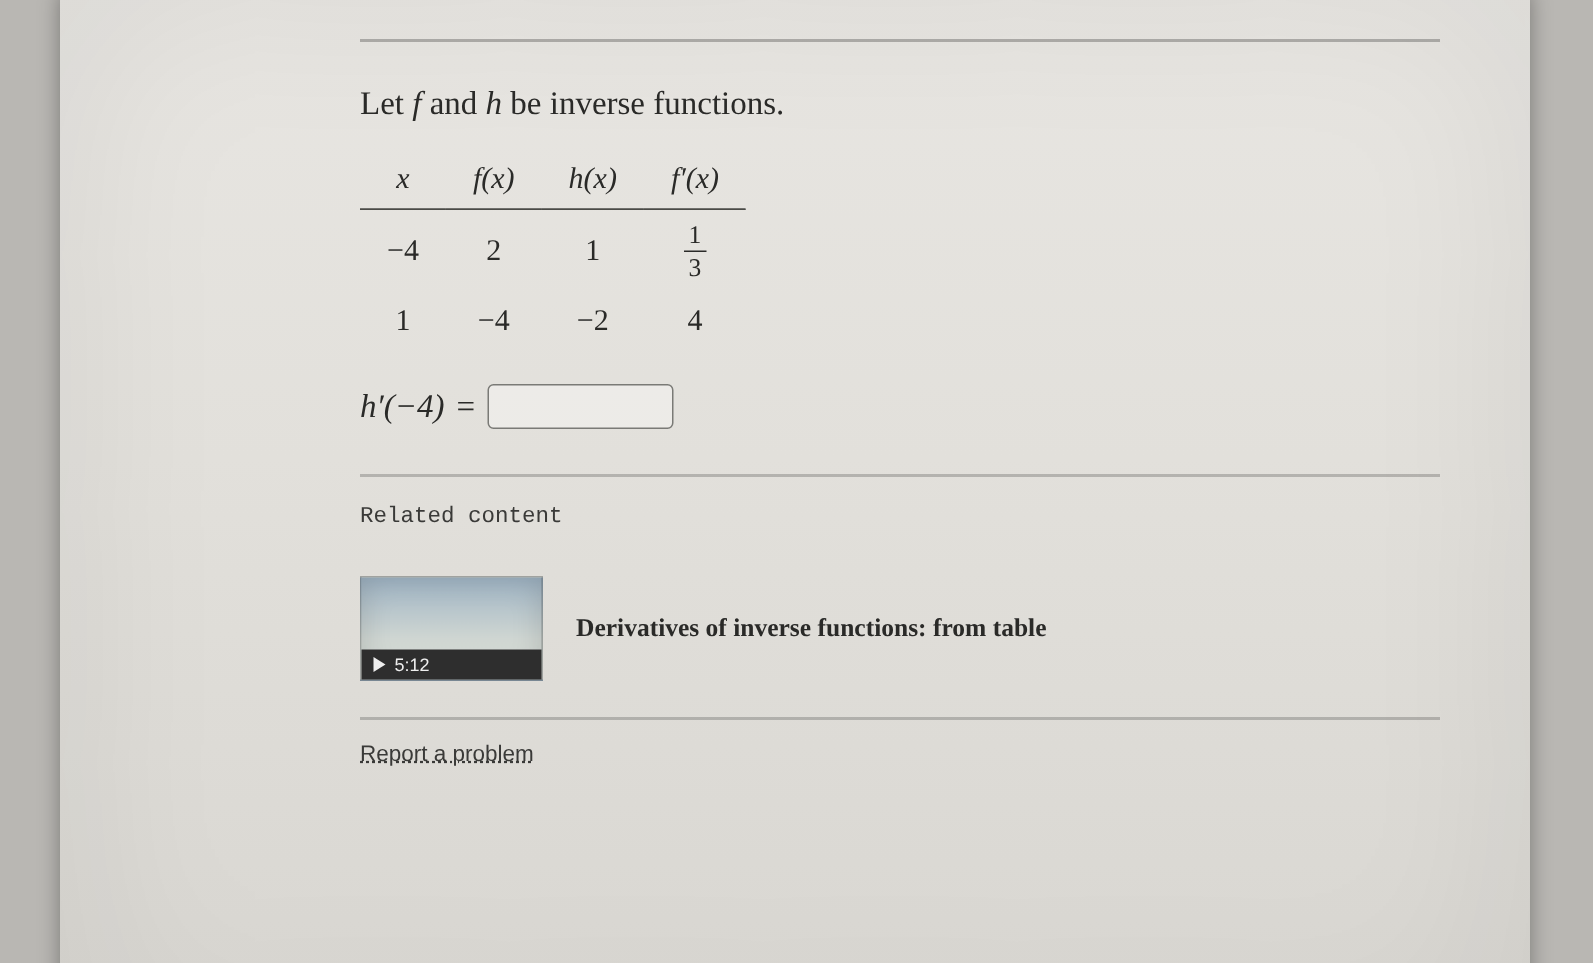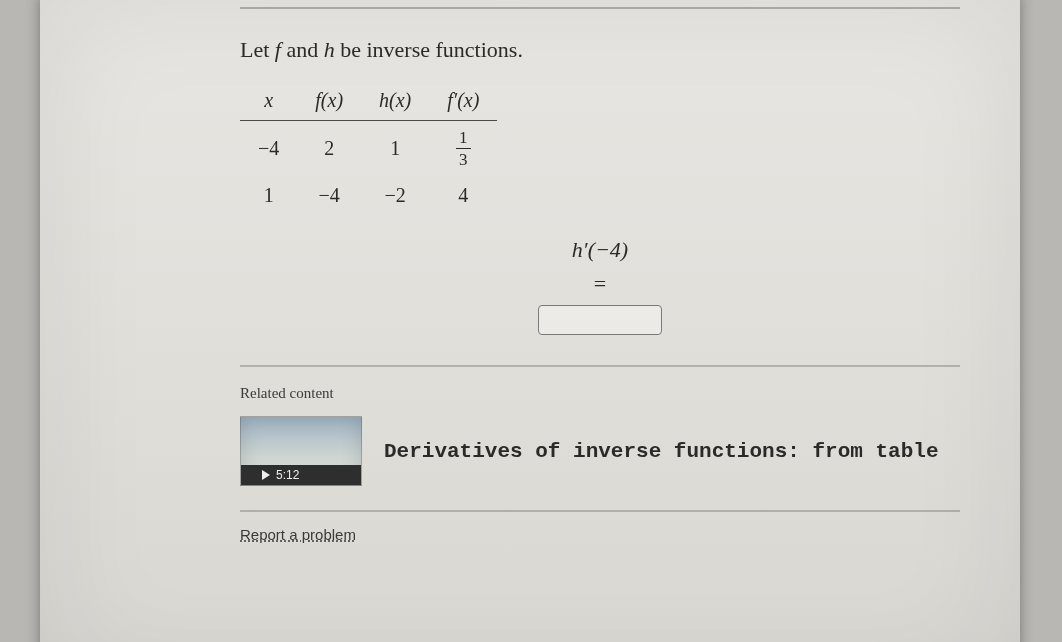--- a/index.html
+++ b/index.html
@@ -18,21 +18,21 @@
     width:980px;
     height:700px;
     background:linear-gradient(180deg,#e8e6e2 0%,#e2e0db 45%,#d8d6d1 100%);
     border-radius:4px;
     box-shadow:0 4px 14px rgba(0,0,0,.35), inset 0 0 120px rgba(0,0,0,.08);
   }
   .content{
     position:absolute;
     left:200px;
     right:60px;
-    top:17px;
+    top:36px;
   }
   .hr-top{
     border:none;
     border-top:2px solid rgba(0,0,0,.25);
     margin:0 0 28px 0;
   }
   .line{
     font-size:22px;
     color:#2a2a28;
     margin:0 0 22px 0;
@@ -67,45 +67,44 @@
   .frac .n{display:block;border-bottom:1.3px solid #2a2a28;padding:0 3px 2px;}
   .frac .d{display:block;padding-top:2px;}
   .answer-row{
     font-size:22px;
     font-style:italic;
     color:#2a2a28;
     margin:8px 0 30px 0;
     display:flex;
     align-items:center;
     gap:8px;
-    flex-direction:column;
   }
   .answer-row .eq{font-style:normal;}
   .answer-box{
     display:inline-block;
     width:110px;
     height:28px;
     border:1.5px solid #7a7a76;
     border-radius:4px;
     background:rgba(255,255,255,.35);
     font-style:normal;
     font-size:18px;
     padding:0 6px;
     color:#2a2a28;
   }
   .hr-mid{
     border:none;
     border-top:2px solid rgba(0,0,0,.2);
     margin:26px 0 18px 0;
   }
   .related-label{
-    font-family:Liberation Serif, serif;
+    font-family:Liberation Mono, monospace;
     font-size:15px;
     color:#3a3a38;
-    margin-bottom:14px;
+    margin-bottom:31px;
   }
   .related-row{
     display:flex;
     align-items:center;
     gap:22px;
     margin-bottom:24px;
   }
   .thumb{
     width:120px;
     height:68px;
@@ -117,33 +116,33 @@
   .thumb .bar{
     position:absolute;
     left:0;right:0;bottom:0;
     height:20px;
     background:#2e2e2e;
     color:#eee;
     font-family:-apple-system,Helvetica,Arial,sans-serif;
     font-size:12px;
     display:flex;
     align-items:center;
-    padding-left:21px;
+    padding-left:8px;
     gap:6px;
   }
   .play{
     width:0;height:0;
     border-left:8px solid #eee;
     border-top:5px solid transparent;
     border-bottom:5px solid transparent;
     display:inline-block;
   }
   .related-title{
-    font-family:Liberation Mono, monospace;
-    font-size:21px;
+    font-family:Liberation Serif, serif;
+    font-size:17px;
     color:#2a2a28;
     font-weight:600;
   }
   .hr-bot{
     border:none;
     border-top:2px solid rgba(0,0,0,.2);
     margin:12px 0 14px 0;
   }
   .report{
     text-align:left;

